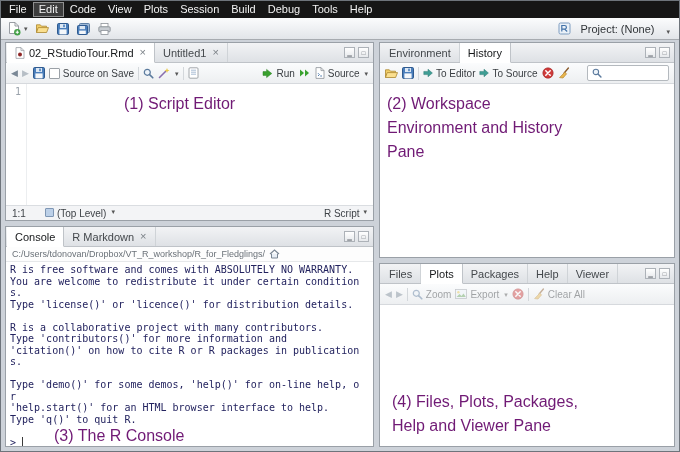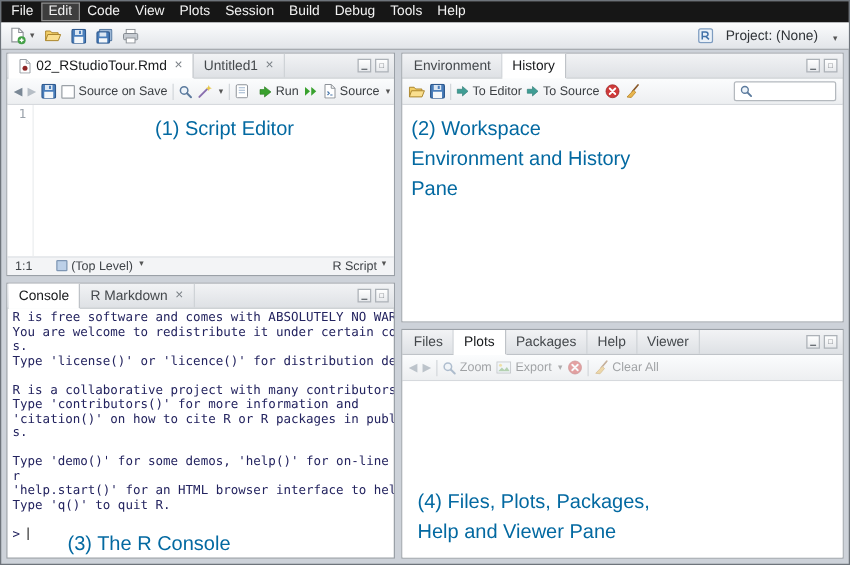--- a/index.html
+++ b/index.html
@@ -17,21 +17,21 @@
   .tbtn{display:flex;align-items:center;gap:1px;background:none;border:none;padding:1px 2px;font-family:inherit}
   .caret{font-size:7px;color:#555;line-height:1;margin-left:2px}
   .goto-box{display:flex;align-items:center;gap:3px;height:16px;width:112px;background:#fff;border:1px solid #b4b9be;border-radius:2px;padding:0 4px;margin-left:4px}
   .goto-box input{flex:1;min-width:0;border:none;outline:none;font-family:inherit;font-size:10px;color:#777;background:transparent}
   .spacer{flex:1}
   .project-menu{display:flex;align-items:flex-end;gap:10px;font-size:11px;color:#2f3337;padding:1px 4px}
 
   
   .content{flex:1;display:flex;gap:5px;padding:2px 4px 4px;min-height:0}
   .col{display:flex;flex-direction:column;gap:5px;min-height:0}
-  .col-left{width:311px;flex:none}
+  .col-left{width:369px;flex:none}
   .col-right{flex:1;min-width:0}
   .pane{background:#fff;border:1px solid #9aa0a7;display:flex;flex-direction:column;min-height:0;position:relative}
   .editor-pane{height:179px;flex:none}
   .console-pane{flex:1}
   .env-pane{height:216px;flex:none}
   .files-pane{flex:1}
 
   
   .tabbar{height:20px;flex:none;display:flex;align-items:stretch;background:linear-gradient(#f2f3f5,#dee1e5);border-bottom:1px solid #bfc3c8;padding-left:1px}
   .tab{display:flex;align-items:center;gap:4px;padding:0 8px;font-size:11px;color:#44484c;border-right:1px solid #cfd3d7;white-space:nowrap;cursor:default}
@@ -63,21 +63,21 @@
 
   
   .pathbar{height:15px;flex:none;display:flex;align-items:center;gap:4px;padding:0 6px;background:#fdfdfd;border-bottom:1px solid #e6e8ea;font-size:9px;color:#6a7178}
   .console-body{flex:1;position:relative;padding:2px 0 0 4px;font-family:"DejaVu Sans Mono","Liberation Mono",monospace;font-size:10px;line-height:11.5px;color:#23235f;min-height:0;overflow:hidden}
   .console-text{width:352px;white-space:pre-wrap;word-break:break-all;font:inherit;line-height:inherit;color:inherit;margin:0}
   .prompt-line{display:flex;align-items:center;height:11.5px}
   .caret-bar{width:1px;height:10px;background:#3a3a3a;margin-left:6px}
 
   
   .pane-body{flex:1;position:relative;background:#fff;min-height:0}
-  .annotation{position:absolute;font-size:16px;color:#0369a1;white-space:pre-line;line-height:24px;font-family:"Liberation Sans",sans-serif}
+  .annotation{position:absolute;font-size:16px;color:#701a75;white-space:pre-line;line-height:24px;font-family:"Liberation Sans",sans-serif}
   .annot-editor{left:97px;top:8px}
   .annot-env{left:7px;top:8px}
   .annot-console{left:48px;bottom:1px;line-height:18px}
   .annot-files{left:12px;bottom:8px}
 </style>
 </head>
 <body>
 
 <div class="app">
 
@@ -279,20 +279,29 @@
           </div>
           <div class="tab">
             <span class="tab-label">R Markdown</span>
             <span class="tab-close">×</span>
           </div>
           <div class="pane-btns">
             <span class="pane-btn">▁</span>
             <span class="pane-btn">□</span>
           </div>
         </div>
+        <div class="pathbar">
+          <span>C:/Users/tdonovan/Dropbox/VT_R_workshop/R_for_Fledglings/</span>
+          <span class="icon-wrap">
+              <svg width="11" height="10" viewBox="0 0 11 10">
+                <path d="M1 5 L5.5 1 L10 5" fill="none" stroke="#7a8794" stroke-width="1.2"></path>
+                <path d="M2.5 4.6 V9 H8.5 V4.6" fill="#e8eef5" stroke="#7a8794" stroke-width="1"></path>
+              </svg>
+            </span>
+        </div>
         <div class="console-body">
           <pre class="console-text">R is free software and comes with ABSOLUTELY NO WARRANTY.
 You are welcome to redistribute it under certain conditions.
 Type 'license()' or 'licence()' for distribution details.
 
 R is a collaborative project with many contributors.
 Type 'contributors()' for more information and
 'citation()' on how to cite R or R packages in publications.
 
 Type 'demo()' for some demos, 'help()' for on-line help, or

